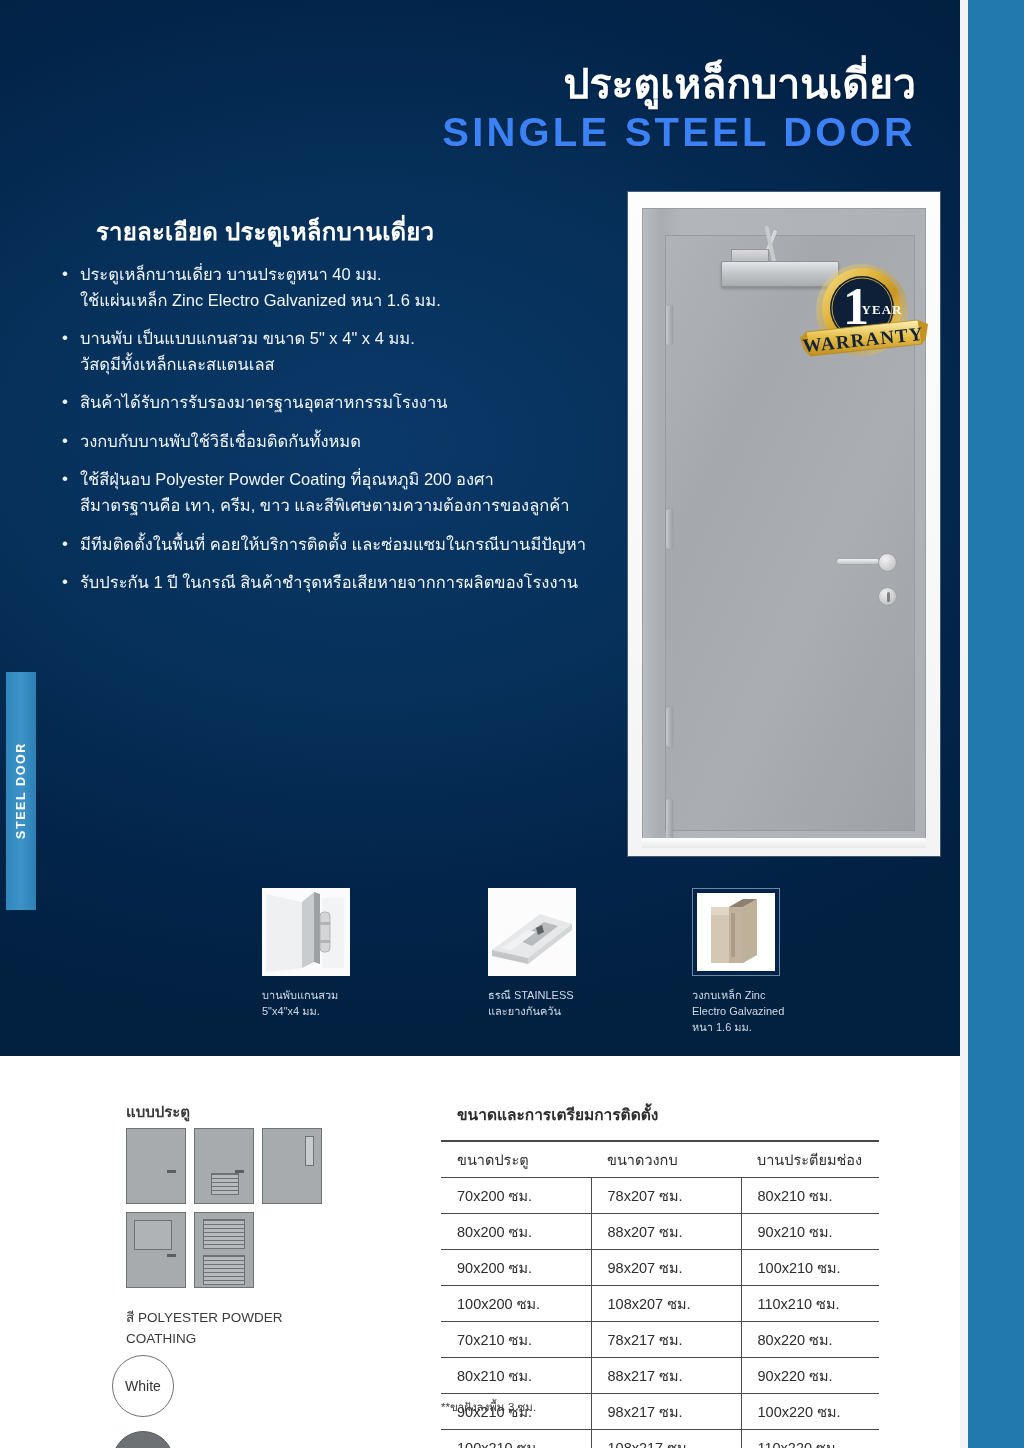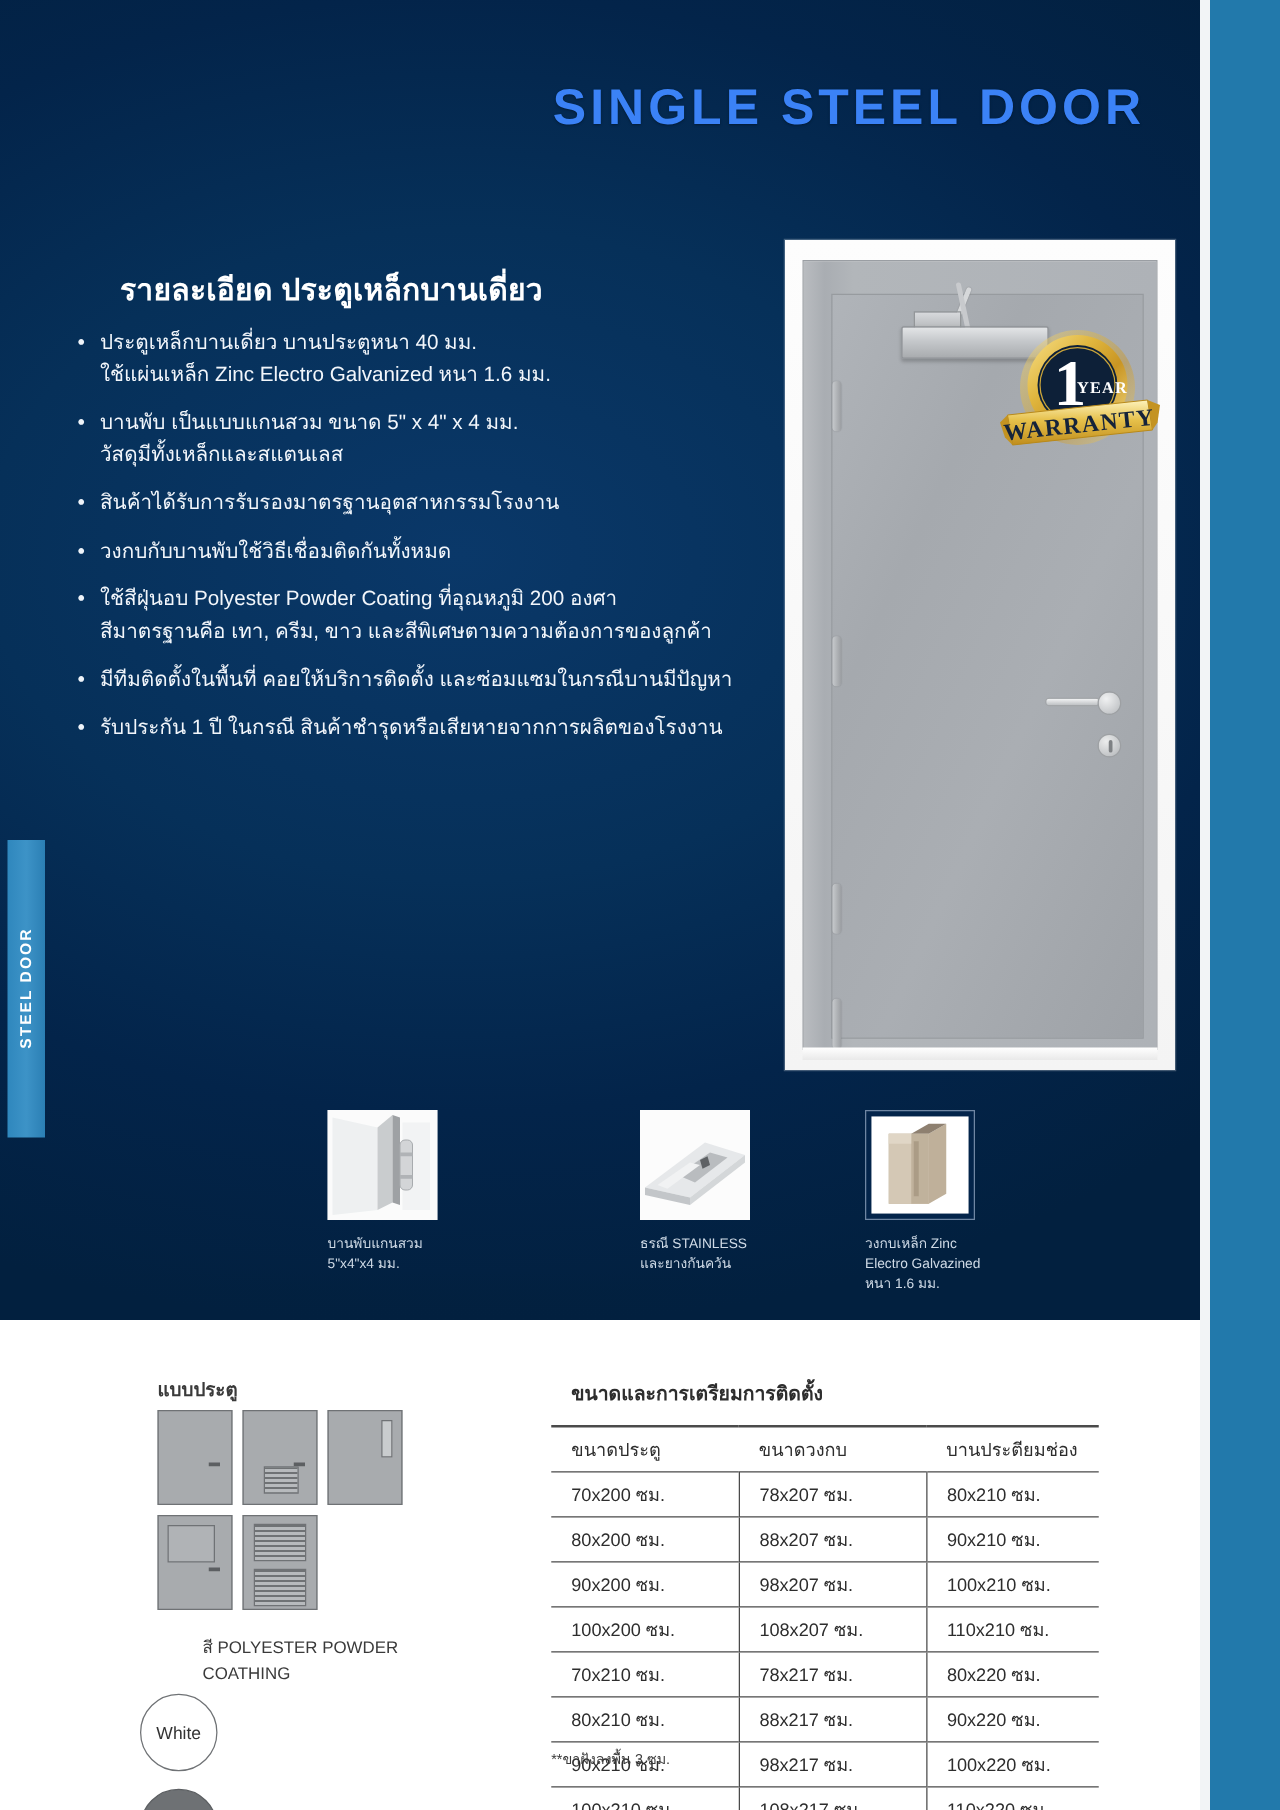--- a/index.html
+++ b/index.html
@@ -158,21 +158,21 @@
 
   
   .warranty{
     position:absolute; left:800px; top:258px; width:128px; height:120px; z-index:5;
   }
 
   
   .thumbs{ position:absolute; left:0; top:888px; width:968px; z-index:3; }
   .thumb{ position:absolute; top:0; }
   .thumb.t1{ left:262px; }
-  .thumb.t2{ left:480px;padding-left:32px; }
+  .thumb.t2{ left:456px;padding-left:32px; }
   .thumb.t3{ left:692px; }
   .thumb-img{
     width:88px; height:88px; background:#ffffff; overflow:hidden; position:relative;
   }
   .thumb.t3 .thumb-img{
     background:#03244a; border:1px solid #6f86a3; padding:4px;
   }
   .thumb-cap{
     margin-top:12px; color:#cfdae6; font-size:11px; line-height:1.45; width:130px;
   }
@@ -207,21 +207,21 @@
   .louver{
     position:absolute; background:#b0b3b6; border:1.6px solid #6f7275;
     background-image:repeating-linear-gradient(to bottom,#6f7275 0 1.3px,#b7babd 1.3px 4px);
   }
   .dmini .louver-mid{ left:16px; top:44px; width:28px; height:22px; }
   .dmini .louver-top{ left:8px; top:6px; width:42px; height:30px; }
   .dmini .louver-bot{ left:8px; top:42px; width:42px; height:30px; }
 
   .coat-title{
     position:absolute; left:126px; top:1308px; width:200px;
-    color:#3a3a3a; font-size:13.5px; line-height:1.55; z-index:4;margin-left:36px;
+    color:#3a3a3a; font-size:13.5px; line-height:1.55; z-index:4;
   }
   .swatches{ position:absolute; left:112px; top:1355px; display:flex; gap:14px; z-index:4;flex-direction:column; }
   .sw{
     width:62px; height:62px; border-radius:50%;
     display:flex; align-items:center; justify-content:center;
     font-size:14px;
   }
   .sw.white{ background:#ffffff; border:1.4px solid #6f7275; color:#333; }
   .sw.grey{ background:#6e7174; border:1.4px solid #5c5f62; color:#ffffff; }
   .sw.cream{ background:#d6c7a4; border:1.4px solid #b9aa88; color:#5c5142; }
@@ -262,20 +262,21 @@
   </div>
 
   <div class="right-band-inner"></div>
   <div class="right-band"></div>
 
   <div class="side-tab">
     <span>STEEL DOOR</span>
   </div>
 
   <div class="title-block">
+    <div class="title-th">ประตูเหล็กบานเดี่ยว</div>
     <div class="title-en">SINGLE STEEL DOOR</div>
   </div>
 
   <div class="spec-head">รายละเอียด ประตูเหล็กบานเดี่ยว</div>
   <div class="spec-list">
     <div class="spec-item">
       <div class="spec-line1">ประตูเหล็กบานเดี่ยว บานประตูหนา 40 มม.</div>
       <div class="spec-line2">ใช้แผ่นเหล็ก Zinc Electro Galvanized หนา 1.6 มม.</div>
     </div>
     <div class="spec-item">

